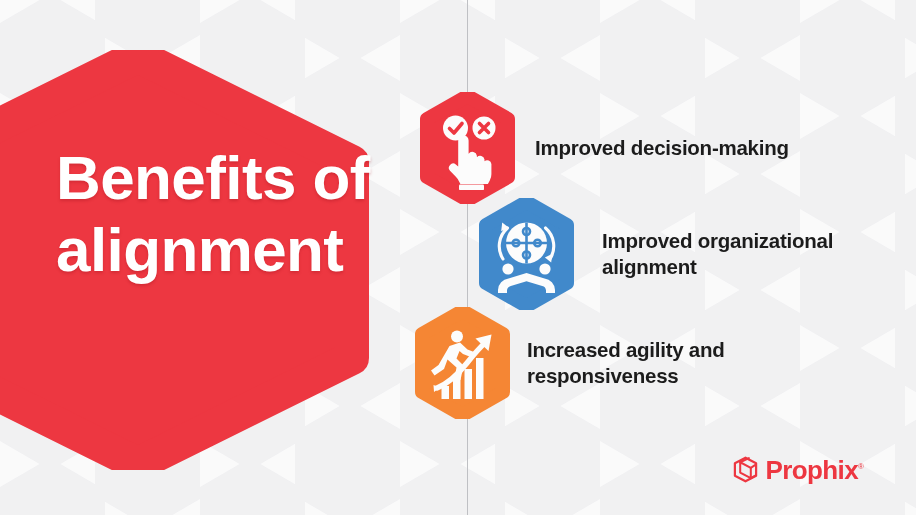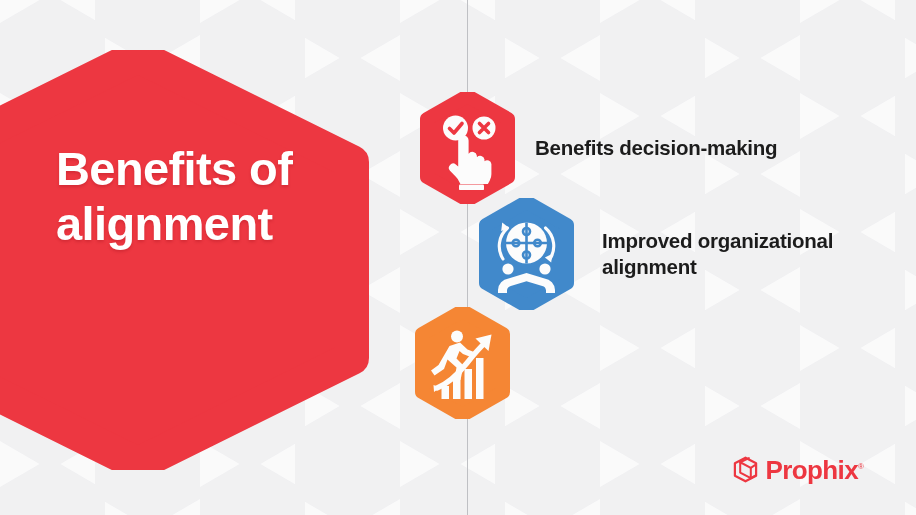--- a/index.html
+++ b/index.html
@@ -51,21 +51,21 @@
 
   .title-text {
     position: absolute;
     left: 56px;
     top: 142px;
     width: 330px;
     z-index: 4;
     color: #FFFFFF;
     font-family: "Liberation Sans", sans-serif;
     font-weight: bold;
-    font-size: 47px;
+    font-size: 62px;
     line-height: 1.16;
     letter-spacing: -0.6px;
     text-shadow: 0 2px 3px rgba(150,15,25,0.28);
   }
   .title-text .tl { display:block; white-space: nowrap; }
 
   
   .benefit {
     position: absolute;
     z-index: 5;
@@ -181,21 +181,21 @@
                  l-1.9,3.6
                  l-27.5,0
                  l-1.6,-3.2
                  a17,17 0 0 0 -3.2,-4.4
                  l-5.6,-5.8
                  a4.3,4.3 0 0 1 5.8,-6.3
                  l2.4,2.1 Z" fill="#FCFCFC"></path>
         <rect x="45" y="92.5" width="25" height="5.6" rx="1.2" fill="#FCFCFC"></rect>
       </svg>
     </div>
-    <div class="benefit-label">Benefits decision-making</div>
+    <div class="benefit-label">Improved decision-making</div>
   </div>
 
   <div class="benefit benefit-2">
     <div class="hex-icon">
       <svg viewBox="0 0 107 112" aria-hidden="true">
         <path d="M53.5,4 L94,27 L94,85 L53.5,108 L13,85 L13,27 Z" fill="#4189CB" stroke="#4189CB" stroke-width="14" stroke-linejoin="round"></path>
 
         <path d="M34.5,30 a24,24 0 0 0 -4.5,31" fill="none" stroke="#FCFCFC" stroke-width="3.1" stroke-linecap="round"></path>
         <path d="M29.2,24.5 L35.6,29.4 L28.2,33.2 Z" fill="#FCFCFC"></path>
         <path d="M72.5,30 a24,24 0 0 1 4.5,31" fill="none" stroke="#FCFCFC" stroke-width="3.1" stroke-linecap="round"></path>
@@ -235,20 +235,22 @@
         <path d="M28,81 C38,77 50,66 58,56 C64,48.5 70,41 76.5,35.5" fill="none" stroke="#FCFCFC" stroke-width="5.4" stroke-linecap="round"></path>
         <path d="M66.5,31.5 L82.5,27.5 L79.5,44 Z" fill="#FCFCFC"></path>
         <path d="M24.5,78 L31,80.5 L25,85 Z" fill="#FCFCFC"></path>
 
         <rect x="32.5" y="79" width="7.5" height="13" fill="#FCFCFC"></rect>
         <rect x="44" y="71" width="7.5" height="21" fill="#FCFCFC"></rect>
         <rect x="55.5" y="62" width="7.5" height="30" fill="#FCFCFC"></rect>
         <rect x="67" y="51" width="7.5" height="41" fill="#FCFCFC"></rect>
       </svg>
     </div>
+    <div class="benefit-label">Increased agility and
+responsiveness</div>
   </div>
 
   <div class="logo">
     <svg class="logo-mark" viewBox="0 0 28 28" aria-hidden="true">
       <path d="M14,1.8 L25,7.6 L25,20.4 L14,26.2 L3,20.4 L3,7.6 Z" fill="none" stroke="#ED3741" stroke-width="2.3" stroke-linejoin="round"></path>
       <path d="M8.5,6.5 L19.5,12.3 L19.5,23 L8.5,17.2 Z" fill="none" stroke="#ED3741" stroke-width="2.1" stroke-linejoin="round"></path>
       <path d="M8.5,6.5 L17.5,2.2 M19.5,12.3 L24.6,9.0 M19.5,23 L24.6,20.2" fill="none" stroke="#ED3741" stroke-width="2.1" stroke-linecap="round"></path>
     </svg>
     <div class="logo-word"><span>Prophix</span><span class="logo-tm">®</span></div>
   </div>

